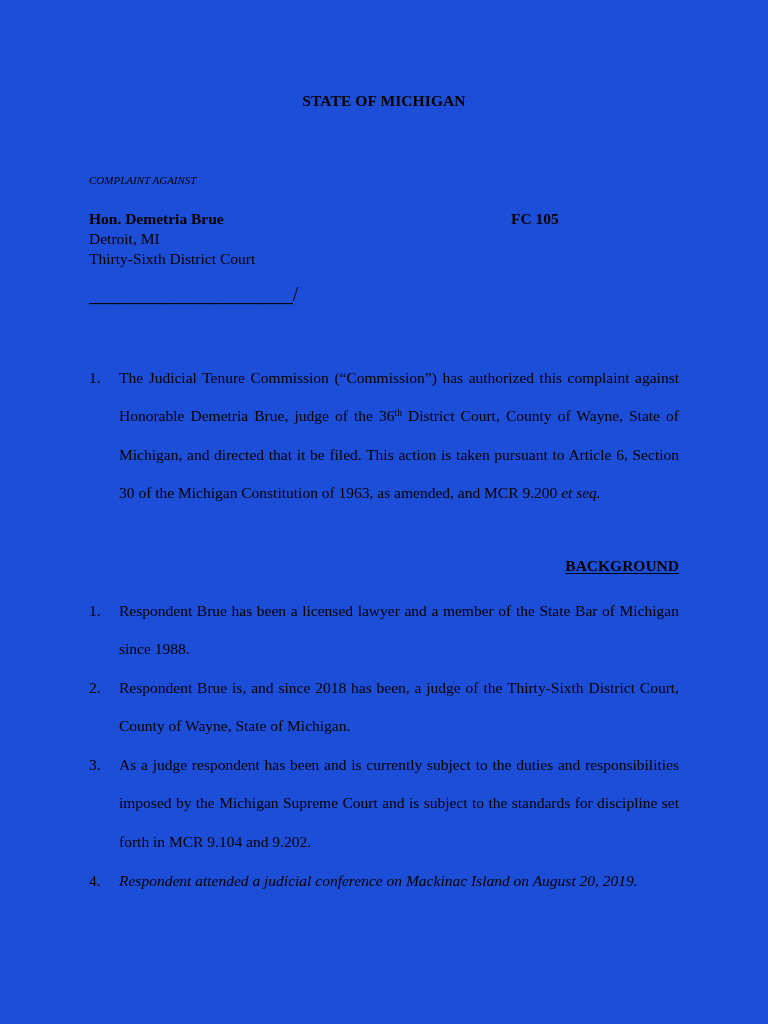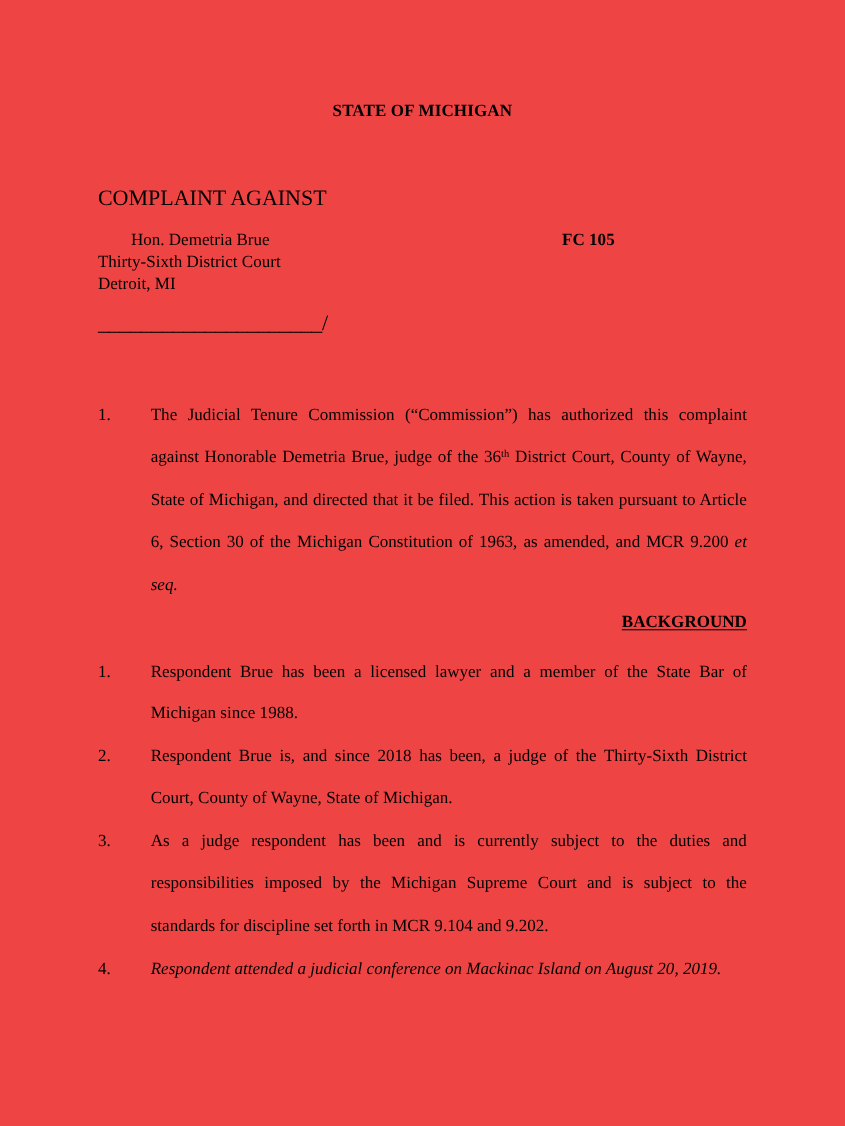--- a/index.html
+++ b/index.html
@@ -13,21 +13,21 @@
     position: relative;
     font-family: "Liberation Serif", "DejaVu Serif", serif;
     color: #000000;
     overflow: hidden;
   }
   .page {
     position: absolute;
     left: 0; top: 0;
     width: 768px;
     height: 1024px;
-    background: #ef4444;
+    background: #1d4ed8;
   }
 
   
   .title-block {
     position: absolute;
     left: 89px;
     top: 90px;
     width: 590px;
     text-align: center;
   }
@@ -36,38 +36,38 @@
     font-weight: bold;
     line-height: 22px;
     letter-spacing: 0.1px;
   }
 
   
   .caption-against {
     position: absolute;
     left: 89px;
     top: 170px;
-    font-size: 20px;
+    font-size: 11px;
     line-height: 20px;
+    font-style: italic;
   }
   .caption-party {
     position: absolute;
     left: 89px;
     top: 209px;
     width: 590px;
   }
   .caption-row {
     position: relative;
     height: 20px;
     line-height: 20px;
     font-size: 15.5px;
   }
   .caption-name {
-    font-weight: normal;
-    margin-left: 30px;
+    font-weight: bold;
   }
   .caption-case {
     position: absolute;
     left: 408px;
     top: 0;
     font-weight: bold;
     font-size: 15.5px;
     margin-left: 14px;
   }
   .caption-sub {
@@ -110,21 +110,21 @@
   }
   .para .num {
     position: absolute;
     left: 0;
     top: 0;
     width: 40px;
     text-align: left;
   }
   .para .body {
     display: block;
-    margin-left: 48px;
+    margin-left: 30px;
     text-align: justify;
     text-justify: inter-word;
   }
   .para .body.last-line-flush {
     text-align: left;
     font-style: italic;
   }
   sup {
     font-size: 0.62em;
     vertical-align: 0.52em;
@@ -141,22 +141,22 @@
     <div class="title-line">STATE OF MICHIGAN</div>
   </div>
 
   <div class="caption-against">COMPLAINT AGAINST</div>
 
   <div class="caption-party">
     <div class="caption-row">
       <span class="caption-name">Hon. Demetria Brue</span>
       <span class="caption-case">FC 105</span>
     </div>
+    <div class="caption-sub">Detroit, MI</div>
     <div class="caption-sub">Thirty-Sixth District Court</div>
-    <div class="caption-sub">Detroit, MI</div>
   </div>
 
   <div class="rule-line">_____________________/</div>
 
 
   <div class="para" id="para-complaint-1" style="top:359px;">
     <span class="num">1.</span>
     <span class="body"><span>The Judicial Tenure Commission (“Commission”) has authorized this complaint against Honorable Demetria Brue, judge of the 36</span><sup>th</sup><span> District Court, County of Wayne, State of Michigan, and directed that it be filed. This action is taken pursuant to Article 6, Section 30 of the Michigan Constitution of 1963, as amended, and MCR 9.200 </span><span class="ital">et seq.</span></span>
   </div>
 

